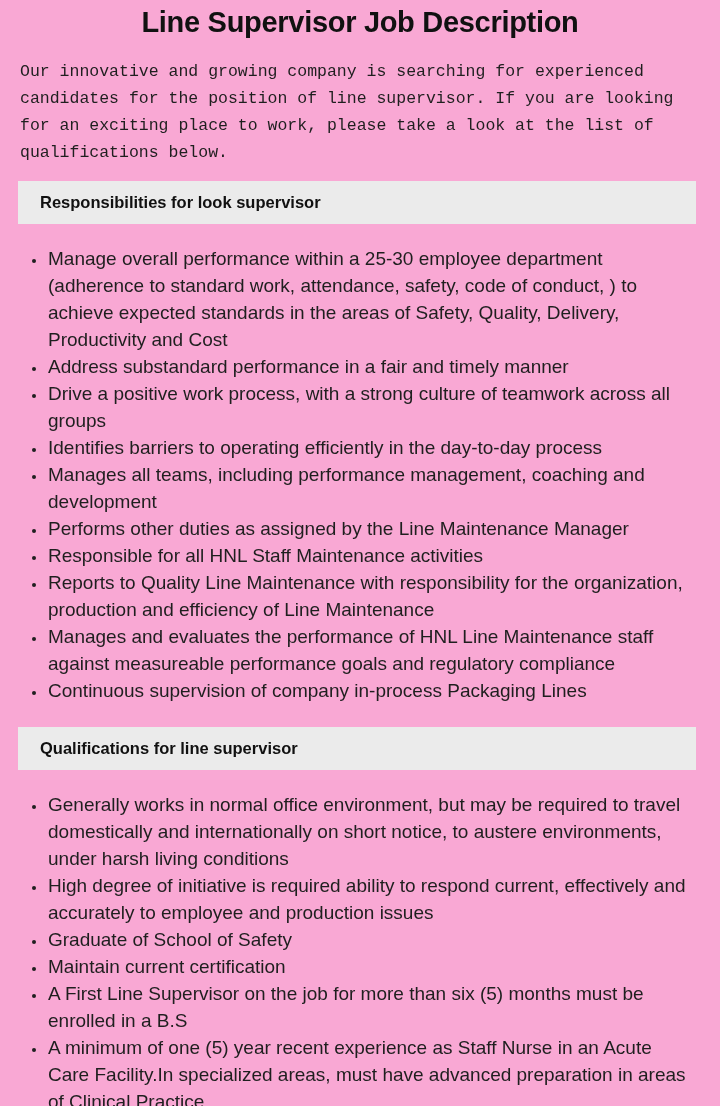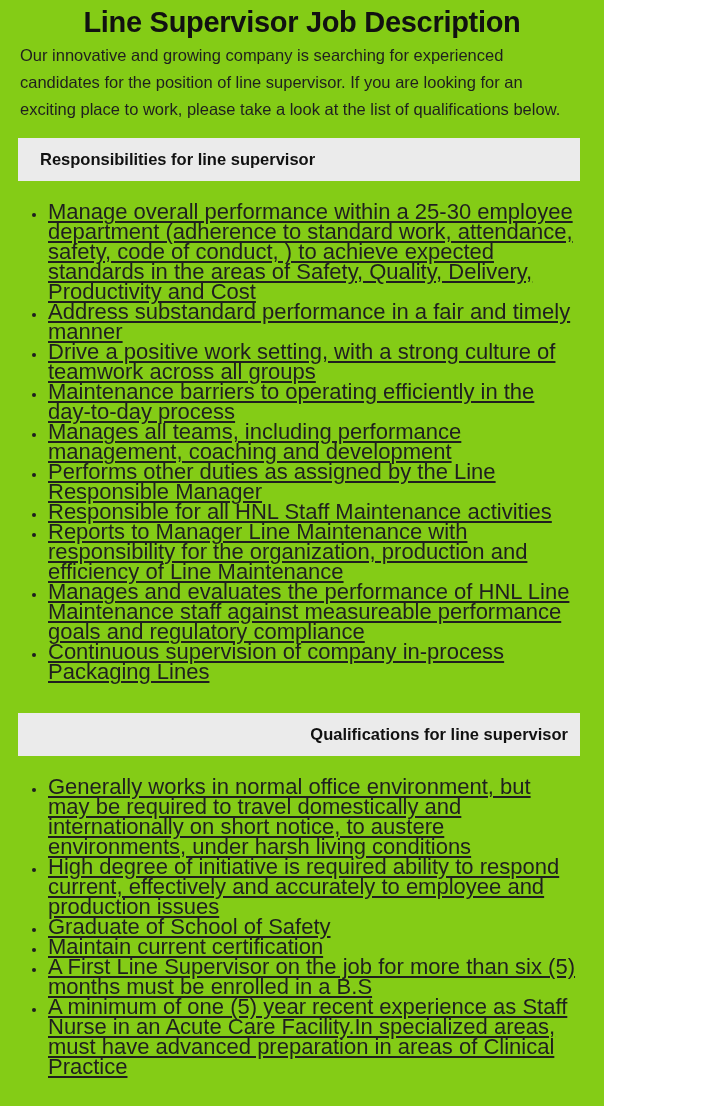--- a/index.html
+++ b/index.html
@@ -1,90 +1,89 @@
 <!DOCTYPE html>
 <html><head>
 <meta charset="utf-8">
 <style>
   * { margin: 0; padding: 0; box-sizing: border-box; }
   html, body { background: #ffffff; }
   .page {
     position: relative;
-    width: 604px;
+    width: 720px;
     height: 1106px;
-    background: #84cc16;
+    background: #f9a8d4;
     font-family: "Liberation Sans", sans-serif;
     color: #1f1f1f;
     overflow: hidden;
   }
   .page-title {
     margin: 5px 10px 0 10px;
     font-size: 29px;
     line-height: 34px;
     font-weight: 800;
     letter-spacing: -0.3px;
     text-align: center;
     color: #111111;
   }
   .intro {
-    margin: 3px 28px 0 20px;
+    margin: 19px 28px 0 20px;
     font-size: 16.5px;
     line-height: 27px;
     color: #1f1f1f;
+    font-family: Liberation Mono, monospace;
   }
   .section-bar {
     margin: 15px 24px 0 18px;
     background: #ebebeb;
     padding: 12px 12px 12px 22px;
     font-size: 16.5px;
     line-height: 19px;
     font-weight: 700;
     color: #111111;
   }
   .section-bar.second {
-    margin-top: 31px;
-    text-align: right;
+    margin-top: 23px;
   }
   ul.item-list {
     margin: 21px 28px 0 20px;
     padding-left: 27px;
-    font-size: 22px;
-    line-height: 20px;
+    font-size: 19px;
+    line-height: 27px;
     list-style: disc outside;
-    text-decoration: underline;
   }
   ul.item-list li {
     padding-left: 1px;
     color: #1f1f1f;
   }
   ul.item-list li::marker {
     color: #1f1f1f;
     font-size: 14px;
   }
 </style>
 </head>
 <body>
 
 <div class="page">
 
   <h1 class="page-title">Line Supervisor Job Description</h1>
 
   <p class="intro">Our innovative and growing company is searching for experienced candidates for the position of line supervisor. If you are looking for an exciting place to work, please take a look at the list of qualifications below.</p>
 
-  <div class="section-bar">Responsibilities for line supervisor</div>
+  <div class="section-bar">Responsibilities for look supervisor</div>
 
   <ul class="item-list">
     <li>Manage overall performance within a 25-30 employee department (adherence to standard work, attendance, safety, code of conduct, ) to achieve expected standards in the areas of Safety, Quality, Delivery, Productivity and Cost</li>
     <li>Address substandard performance in a fair and timely manner</li>
-    <li>Drive a positive work setting, with a strong culture of teamwork across all groups</li>
-    <li>Maintenance barriers to operating efficiently in the day-to-day process</li>
+    <li>Drive a positive work process, with a strong culture of teamwork across all groups</li>
+    <li>Identifies barriers to operating efficiently in the day-to-day process</li>
     <li>Manages all teams, including performance management, coaching and development</li>
-    <li>Performs other duties as assigned by the Line Responsible Manager</li>
+    <li>Performs other duties as assigned by the Line Maintenance Manager</li>
     <li>Responsible for all HNL Staff Maintenance activities</li>
-    <li>Reports to Manager Line Maintenance with responsibility for the organization, production and efficiency of Line Maintenance</li>
+    <li>Reports to Quality Line Maintenance with responsibility for the organization, production and efficiency of Line Maintenance</li>
     <li>Manages and evaluates the performance of HNL Line Maintenance staff against measureable performance goals and regulatory compliance</li>
     <li>Continuous supervision of company in-process Packaging Lines</li>
   </ul>
 
   <div class="section-bar second">Qualifications for line supervisor</div>
 
   <ul class="item-list">
     <li>Generally works in normal office environment, but may be required to travel domestically and internationally on short notice, to austere environments, under harsh living conditions</li>
     <li>High degree of initiative is required ability to respond current, effectively and accurately to employee and production issues</li>
     <li>Graduate of School of Safety</li>

